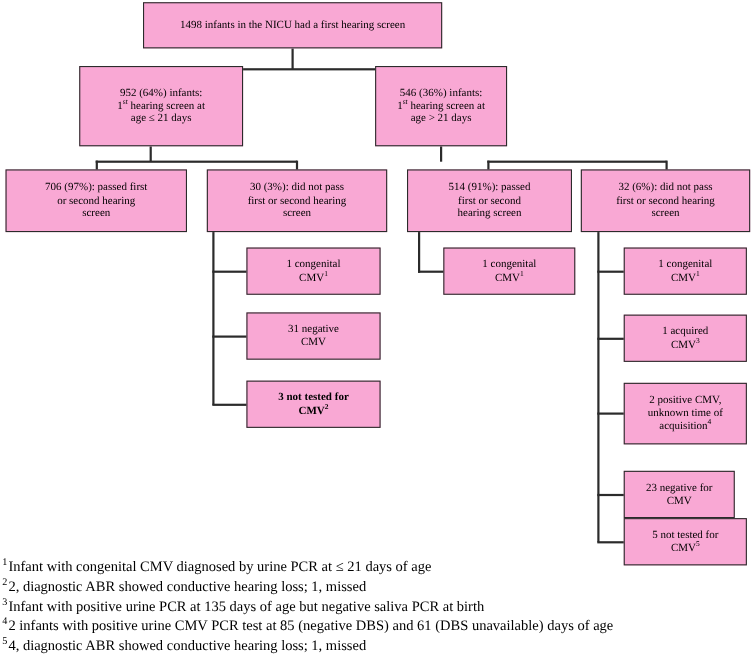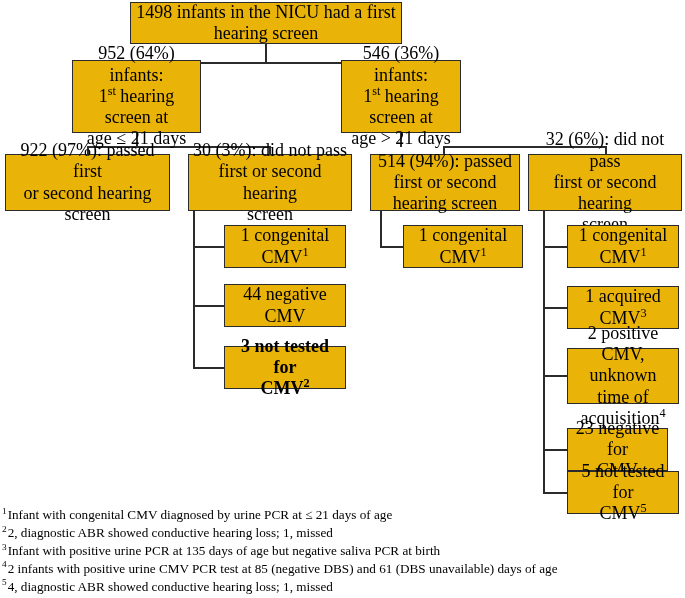--- a/index.html
+++ b/index.html
@@ -14,27 +14,27 @@
     height: 598px;
     background: #ffffff;
     font-family: "Liberation Serif", "DejaVu Serif", serif;
     color: #000000;
     overflow: hidden;
   }
   .box {
     position: absolute;
     box-sizing: border-box;
     border: 1.5px solid #2b2b2b;
-    background: #eab308;
+    background: #f9a8d4;
     display: flex;
     align-items: center;
     justify-content: center;
     text-align: center;
     line-height: 1.18;
-    font-size: 18px;
+    font-size: 10px;
     padding: 2px 4px;
     z-index: 3;
   }
   .box .txt {
     display: block;
     width: 100%;
     white-space: pre-line;
   }
   .box sup {
     font-size: 0.68em;
@@ -99,63 +99,63 @@
   <div class="line hline" style="left:543px; top:246px; width:26px; height:1.6px;"></div>
   <div class="line hline" style="left:543px; top:307px; width:26px; height:1.6px;"></div>
   <div class="line hline" style="left:543px; top:375px; width:26px; height:1.6px;"></div>
   <div class="line hline" style="left:543px; top:449px; width:26px; height:1.6px;"></div>
   <div class="line hline" style="left:543px; top:492px; width:26px; height:1.6px;"></div>
 
   <div class="box" style="left:130px; top:2px; width:272px; height:42px;">
     <span class="txt">1498 infants in the NICU had a first hearing screen</span>
   </div>
 
-  <div class="box" style="left:72px; top:60px; width:129px; height:73px;">
+  <div class="box" style="left:72px; top:60px; width:149px; height:73px;">
     <span class="txt"><span>952 (64%) infants:
 1<sup>st</sup> hearing screen at
 age ≤ 21 days</span></span>
   </div>
 
   <div class="box" style="left:341px; top:60px; width:120px; height:73px;">
     <span class="txt"><span>546 (36%) infants:
 1<sup>st</sup> hearing screen at
 age &gt; 21 days</span></span>
   </div>
 
   <div class="box" style="left:5px; top:154px; width:165px; height:57px;">
-    <span class="txt">922 (97%): passed first
+    <span class="txt">706 (97%): passed first
 or second hearing
 screen</span>
   </div>
 
   <div class="box" style="left:188px; top:154px; width:164px; height:57px;">
     <span class="txt">30 (3%): did not pass
 first or second hearing
 screen</span>
   </div>
 
   <div class="box" style="left:370px; top:154px; width:150px; height:57px;">
-    <span class="txt">514 (94%): passed
+    <span class="txt">514 (91%): passed
 first or second
 hearing screen</span>
   </div>
 
   <div class="box" style="left:528px; top:154px; width:154px; height:57px;">
     <span class="txt">32 (6%): did not pass
 first or second hearing
 screen</span>
   </div>
 
   <div class="box" style="left:224px; top:225px; width:122px; height:43px;">
     <span class="txt"><span>1 congenital
 CMV</span><sup>1</sup></span>
   </div>
 
   <div class="box" style="left:224px; top:284px; width:122px; height:43px;">
-    <span class="txt"><span>44 negative
+    <span class="txt"><span>31 negative
 CMV</span><sup></sup></span>
   </div>
 
   <div class="box" style="left:224px; top:346px; width:122px; height:43px;font-weight:bold;">
     <span class="txt"><span>3 not tested for
 CMV</span><sup>2</sup></span>
   </div>
 
   <div class="box" style="left:403px; top:225px; width:120px; height:43px;">
     <span class="txt"><span>1 congenital

